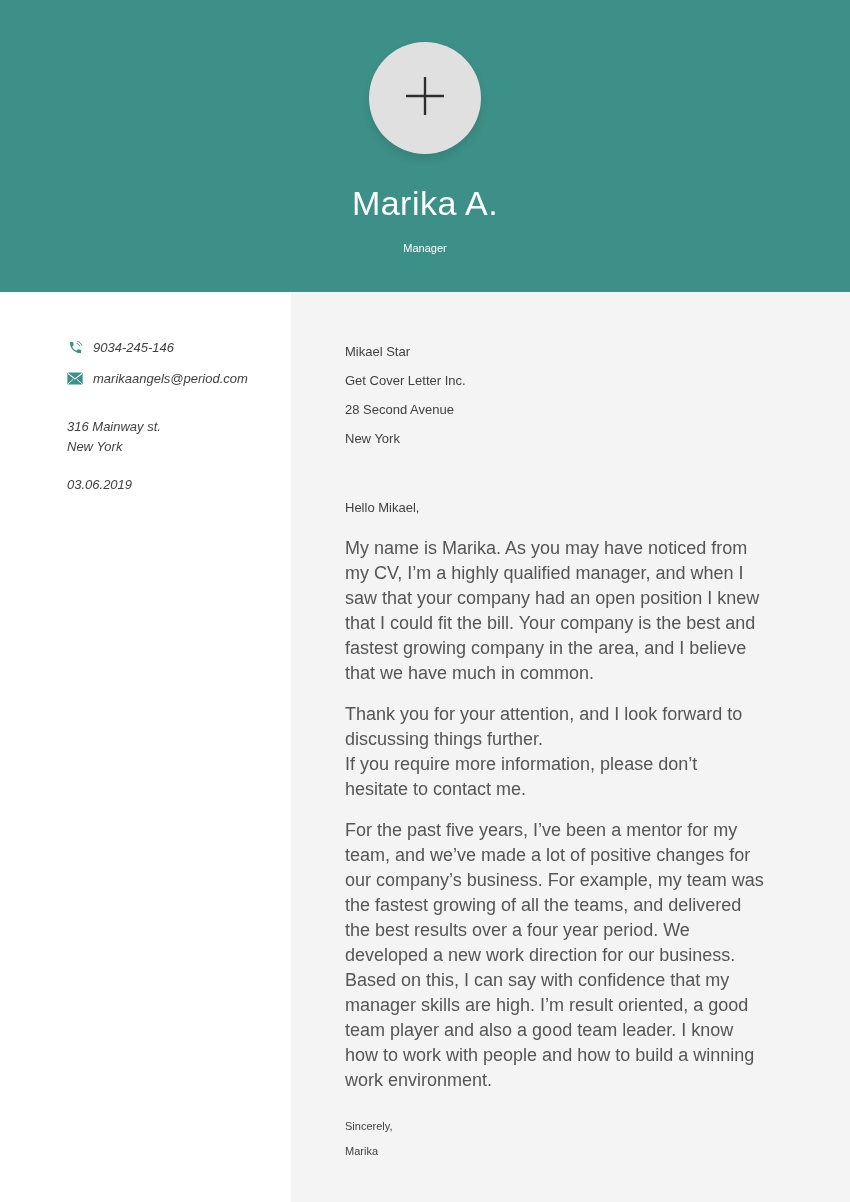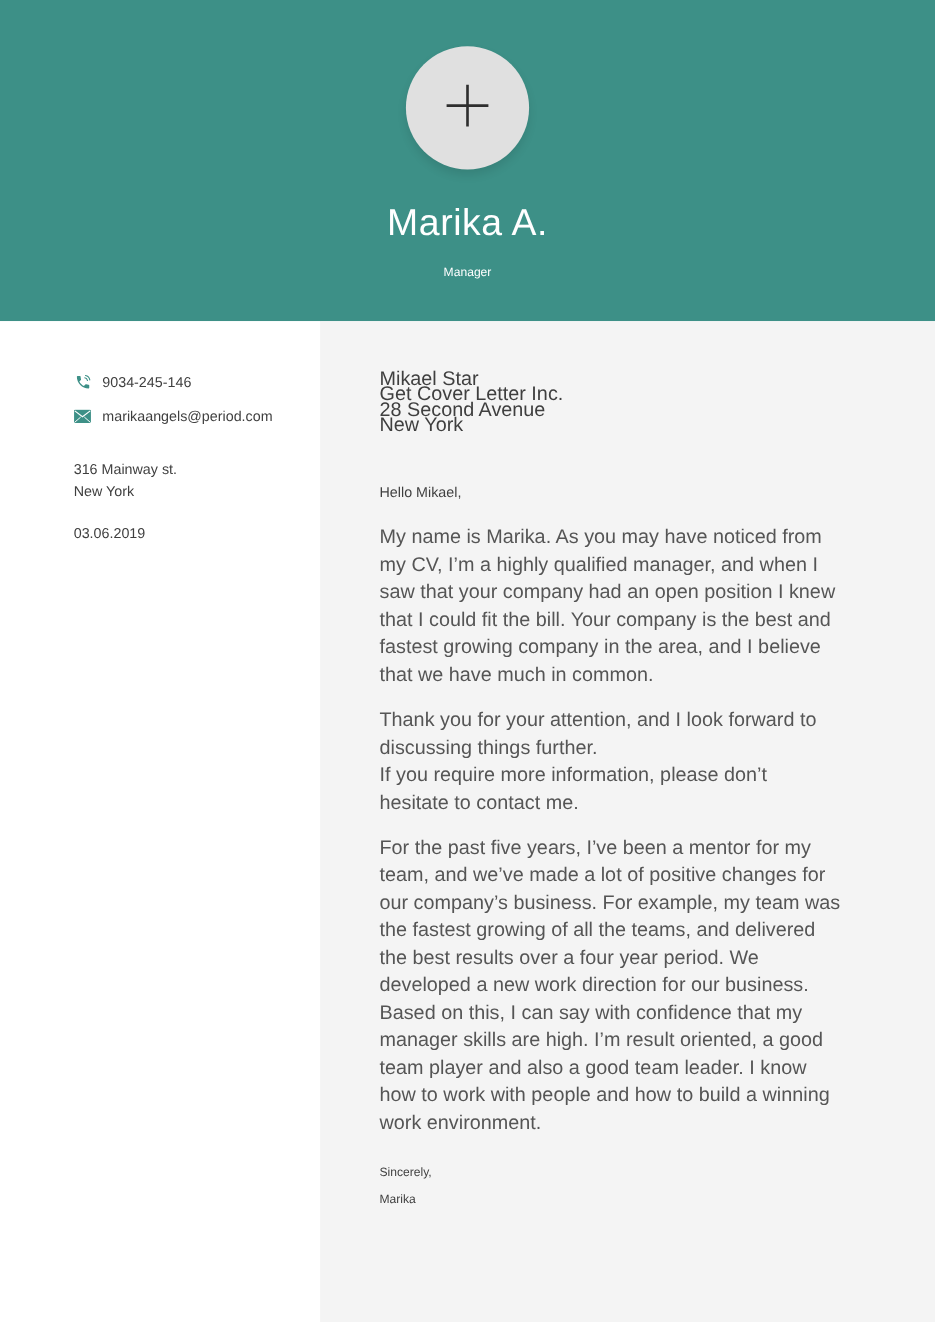--- a/index.html
+++ b/index.html
@@ -47,34 +47,35 @@
   }
 
   
   .content{flex:1;display:flex;min-height:0;}
   .sidebar{
     width:291px;flex:0 0 291px;box-sizing:border-box;
     background:var(--sidebar-bg,#fff);
     padding:47px 20px 4px 67px;
     color:var(--text-dark,#3f3f3f);
     font-size:13px;
+    font-style:italic;
   }
   .contact-row{display:flex;align-items:center;margin-bottom:15px;}
   .contact-row .cicon{width:16px;height:16px;margin-right:10px;display:flex;align-items:center;justify-content:center;flex:0 0 16px;}
   .address{margin-top:31px;line-height:20px;white-space:pre-line;}
   .date{margin-top:20px;}
 
   .main{
     flex:1;box-sizing:border-box;
     background:var(--main-bg,#f4f4f4);
     padding:45px 86px 0 54px;
   }
   .letter{width:419px;max-width:100%;}
   .recipient{
-    font-size:18px;line-height:14px;white-space:pre-line;
+    font-size:13px;line-height:29px;white-space:pre-line;
     color:var(--text-dark,#3f3f3f);
   }
   .greeting{
     margin-top:42px;font-size:13px;line-height:25px;
     color:var(--text-dark,#3f3f3f);
   }
   .para{
     margin:16px 0 0 0;font-size:18px;line-height:25px;
     color:var(--text-body,#555);white-space:pre-line;
   }

